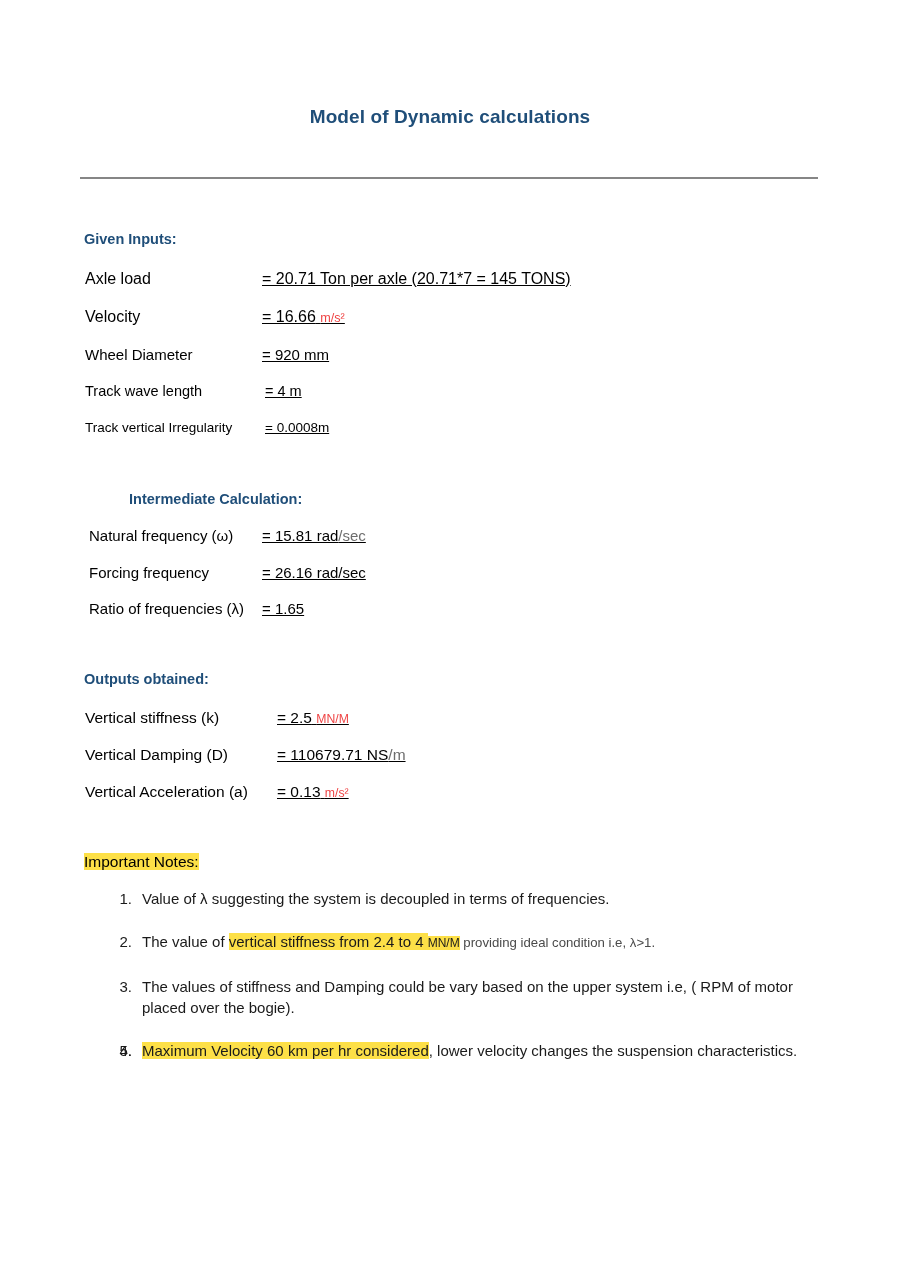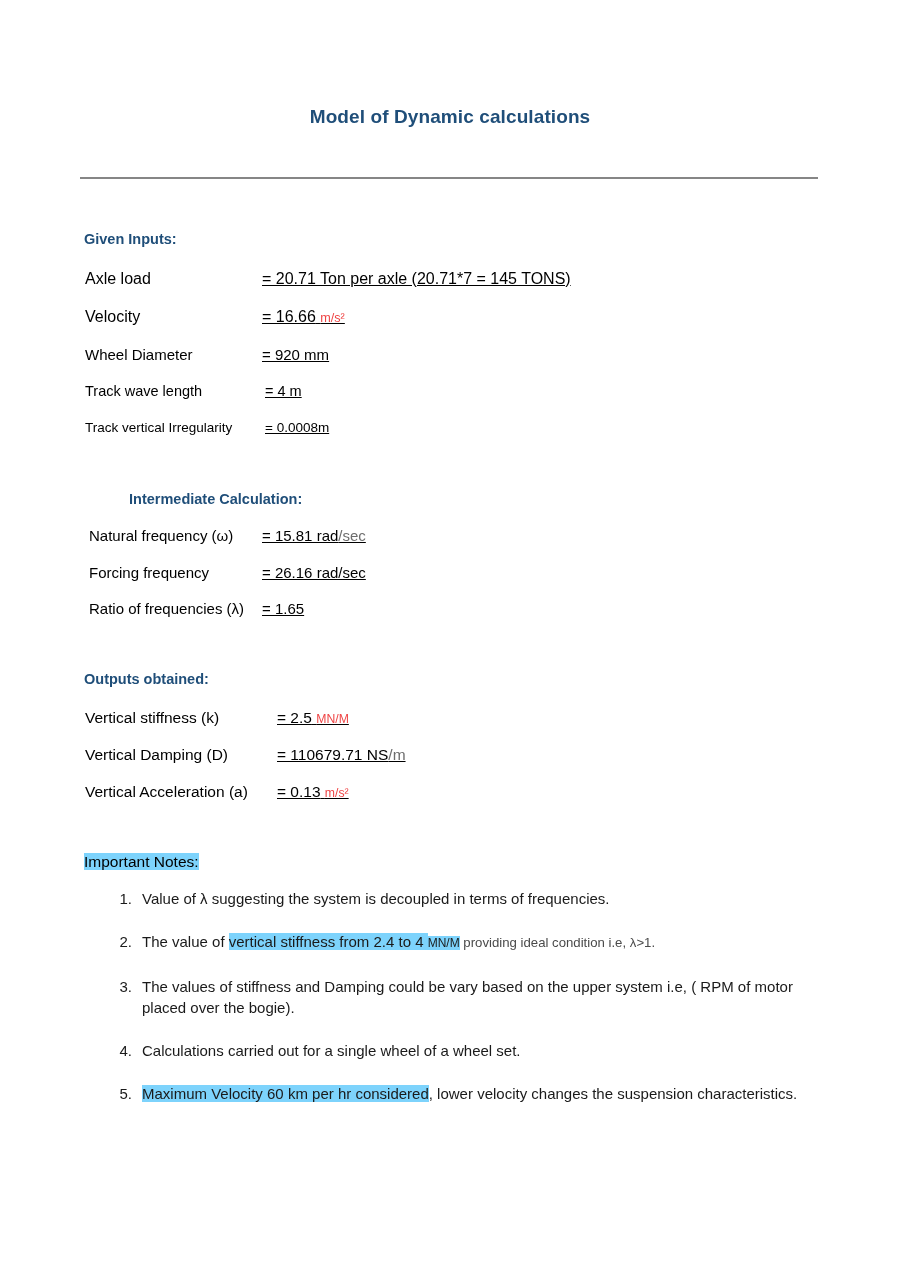--- a/index.html
+++ b/index.html
@@ -113,21 +113,21 @@
 
   
   .notes-title {
     position: absolute;
     left: 84px;
     top: 853px;
     font-size: 15.5px;
     color: #000000;
   }
   .hl {
-    background: #7dd3fc;
+    background: #fde047;
   }
 
   .notes-list {
     position: absolute;
     left: 80px;
     top: 888px;
     width: 740px;
   }
   .note-item {
     position: relative;
@@ -252,21 +252,20 @@
       <span class="note-num">2.</span><span>The value of </span><span class="hl">vertical stiffness from 2.4 to 4 </span><span class="hl note-tiny-unit">MN/M</span><span class="note-small"> providing ideal condition i.e, λ&gt;1.</span>
     </li>
 
     <li class="note-item">
       <span class="note-num">3.</span>
       <span>The values of stiffness and Damping could be vary based on the upper system i.e, ( RPM of motor placed over the bogie).</span>
     </li>
 
     <li class="note-item">
       <span class="note-num">4.</span>
-      <span>Calculations carried out for a single wheel of a wheel set.</span>
     </li>
 
     <li class="note-item">
       <span class="note-num">5.</span><span class="hl">Maximum Velocity 60 km per hr considered</span><span>, lower velocity changes the suspension characteristics.</span>
     </li>
 
   </ol>
 
 </div>
 

